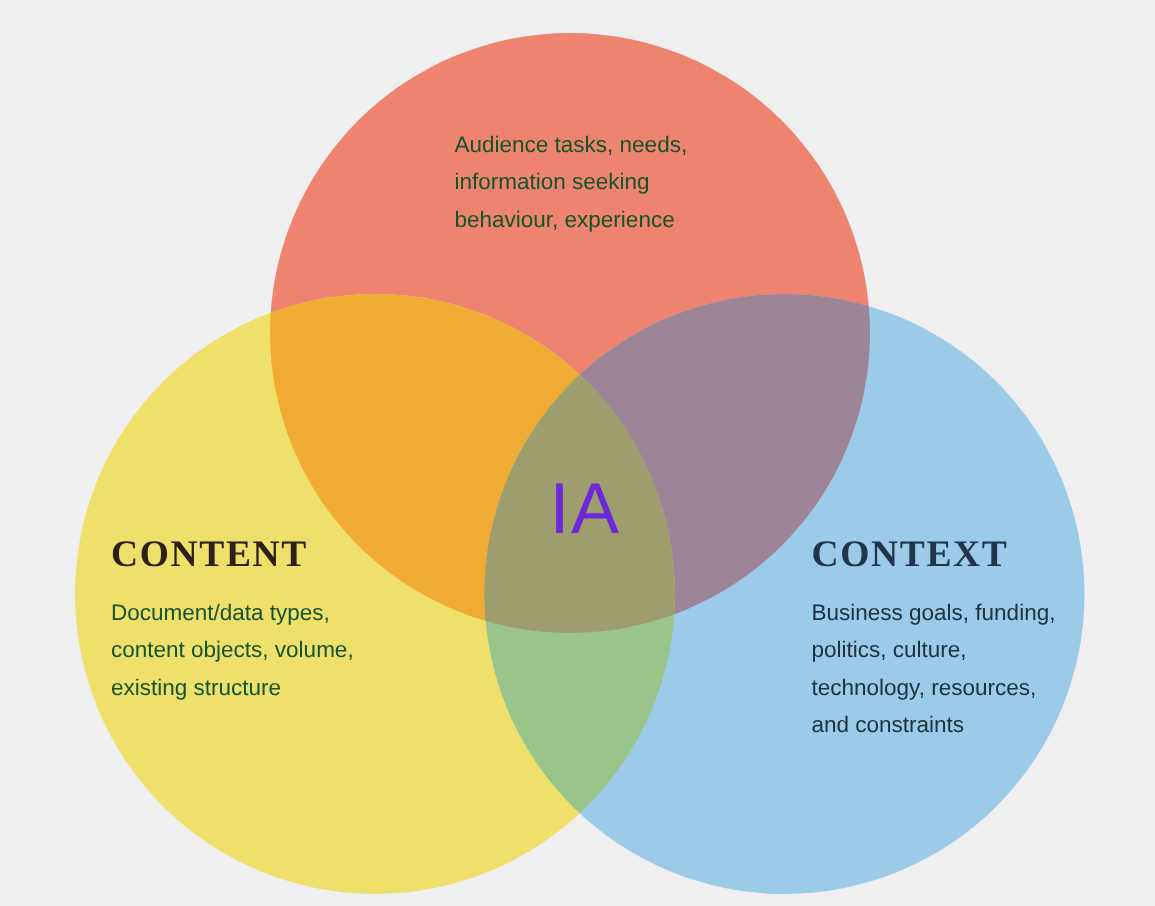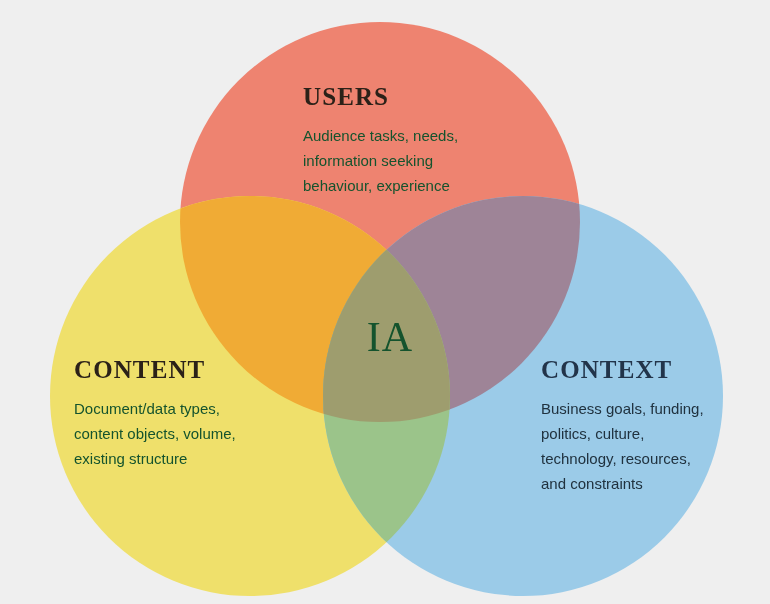--- a/index.html
+++ b/index.html
@@ -76,25 +76,25 @@
   }
   #center-label {
     position: absolute;
     left: 340px;
     top: 316px;
     width: 100px;
     text-align: center;
     z-index: 6;
   }
   #center-label .ia-text {
-    font-family: Liberation Serif, serif;
-    font-size: 42px;
+    font-family: Liberation Sans, sans-serif;
+    font-size: 48px;
     font-weight: normal;
     letter-spacing: 1px;
-    color: #14532d;
+    color: #6d28d9;
     line-height: 1;
   }
 </style>
 </head>
 <body>
 
 <div id="venn-stage">
 
   <svg id="venn-svg" viewBox="0 0 770 604">
     <defs>
@@ -126,21 +126,20 @@
     <g clip-path="url(#clip-users)">
       <g clip-path="url(#clip-content)">
         <g clip-path="url(#clip-context)">
           <rect x="0" y="0" width="770" height="604" fill="#9e9d6e"></rect>
         </g>
       </g>
     </g>
   </svg>
 
   <div class="label-block" id="users-label">
-    <p class="lbl-heading">USERS</p>
     <p class="lbl-body">Audience tasks, needs,
 information seeking
 behaviour, experience</p>
   </div>
 
   <div class="label-block" id="content-label">
     <p class="lbl-heading">CONTENT</p>
     <p class="lbl-body">Document/data types,
 content objects, volume,
 existing structure</p>

